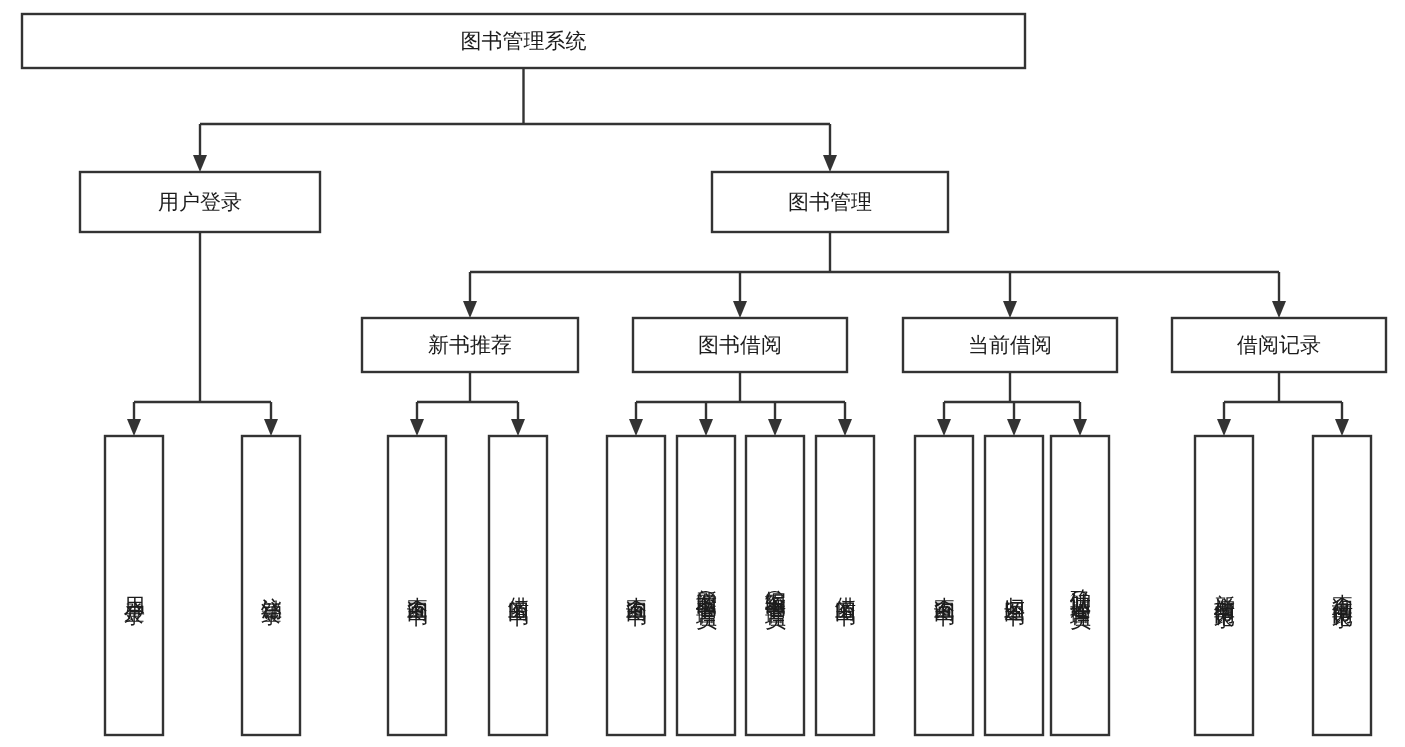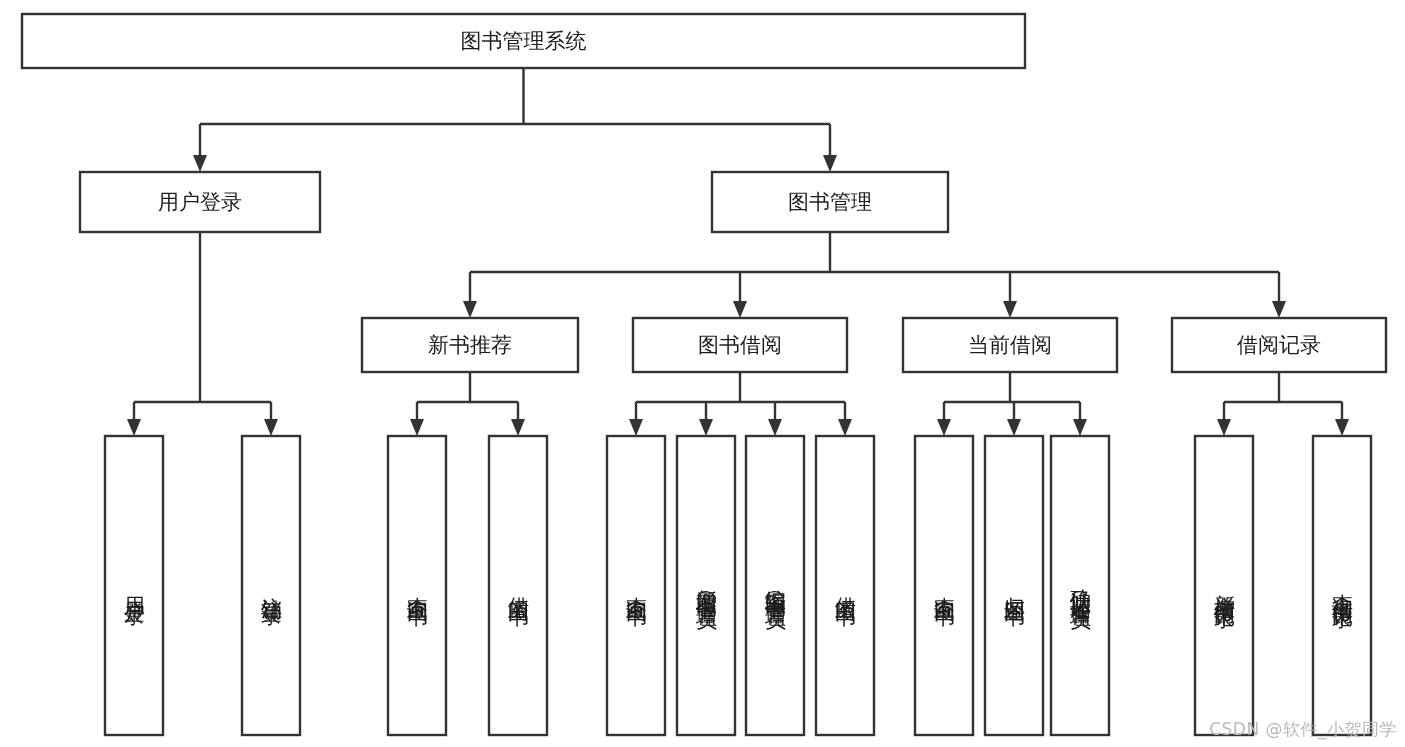--- a/index.html
+++ b/index.html
@@ -172,14 +172,13 @@
       <div class="node-label-v" style="left: 607px; top: 436px; width: 58px; height: 299px;">查询图书</div>
       <div class="node-label-v" style="left: 677px; top: 436px; width: 58px; height: 299px;">新增图书（管理员）</div>
       <div class="node-label-v" style="left: 746px; top: 436px; width: 58px; height: 299px;">编辑图书（管理员）</div>
       <div class="node-label-v" style="left: 816px; top: 436px; width: 58px; height: 299px;">借阅图书</div>
       <div class="node-label-v" style="left: 915px; top: 436px; width: 58px; height: 299px;">查询图书</div>
       <div class="node-label-v" style="left: 985px; top: 436px; width: 58px; height: 299px;">归还图书</div>
       <div class="node-label-v" style="left: 1051px; top: 436px; width: 58px; height: 299px;">确认归还（管理员）</div>
       <div class="node-label-v" style="left: 1195px; top: 436px; width: 58px; height: 299px;">新增借阅记录</div>
       <div class="node-label-v" style="left: 1313px; top: 436px; width: 58px; height: 299px;">查询借阅记录</div>
     </div>
-  <div class="watermark">CSDN @软件_小贺同学</div>
 </div>
 
 </body></html>

